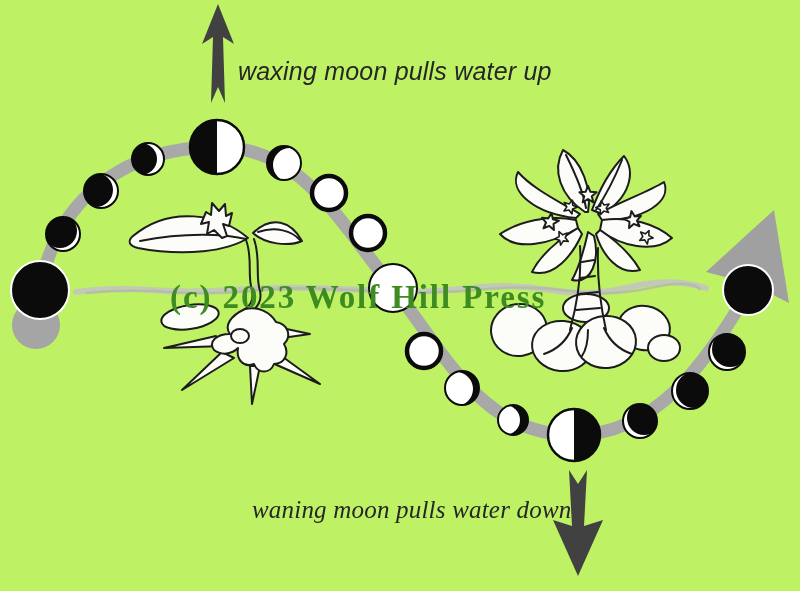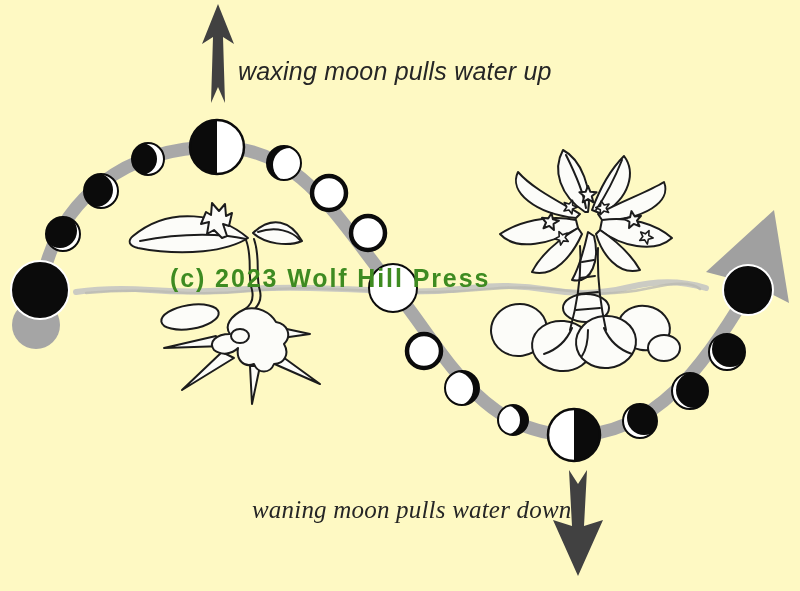--- a/index.html
+++ b/index.html
@@ -1,25 +1,25 @@
 <!DOCTYPE html>
 <html><head>
 <meta charset="utf-8">
 <style>
   html,body{margin:0;padding:0;}
   body{background:#fcfcf9;font-family:"Liberation Sans",sans-serif;}
-  .stage{position:relative;width:800px;height:591px;background:#fef9c3;overflow:hidden;}
+  .stage{position:relative;width:800px;height:591px;background:#bef264;overflow:hidden;}
   .stage svg{position:absolute;left:0;top:0;}
   .flow-label{position:absolute;font-family:"Liberation Sans",sans-serif;
     font-style:italic;font-size:25px;color:#262626;white-space:nowrap;letter-spacing:0.2px;}
   .label-waxing{left:238px;top:57px;}
   .label-waning{left:252px;top:496px;font-family:Liberation Serif, serif;}
-  .watermark{position:absolute;left:170px;top:264px;
-    font-family:Liberation Sans, sans-serif;
-    font-weight:bold;font-size:25px;letter-spacing:1.9px;color:#3e8b21;white-space:nowrap;}
+  .watermark{position:absolute;left:170px;top:279px;
+    font-family:Liberation Serif, serif;
+    font-weight:bold;font-size:33px;letter-spacing:1.9px;color:#3e8b21;white-space:nowrap;}
   .sk{stroke:#1c1c1c;stroke-width:2;fill:none;stroke-linecap:round;stroke-linejoin:round;}
   .skf{stroke:#1c1c1c;stroke-width:2;fill:#fcfcf9;stroke-linejoin:round;}
 </style>
 </head>
 <body>
 
 <div class="stage">
 
   <svg width="800" height="591" viewBox="0 0 800 591">
     <defs>

